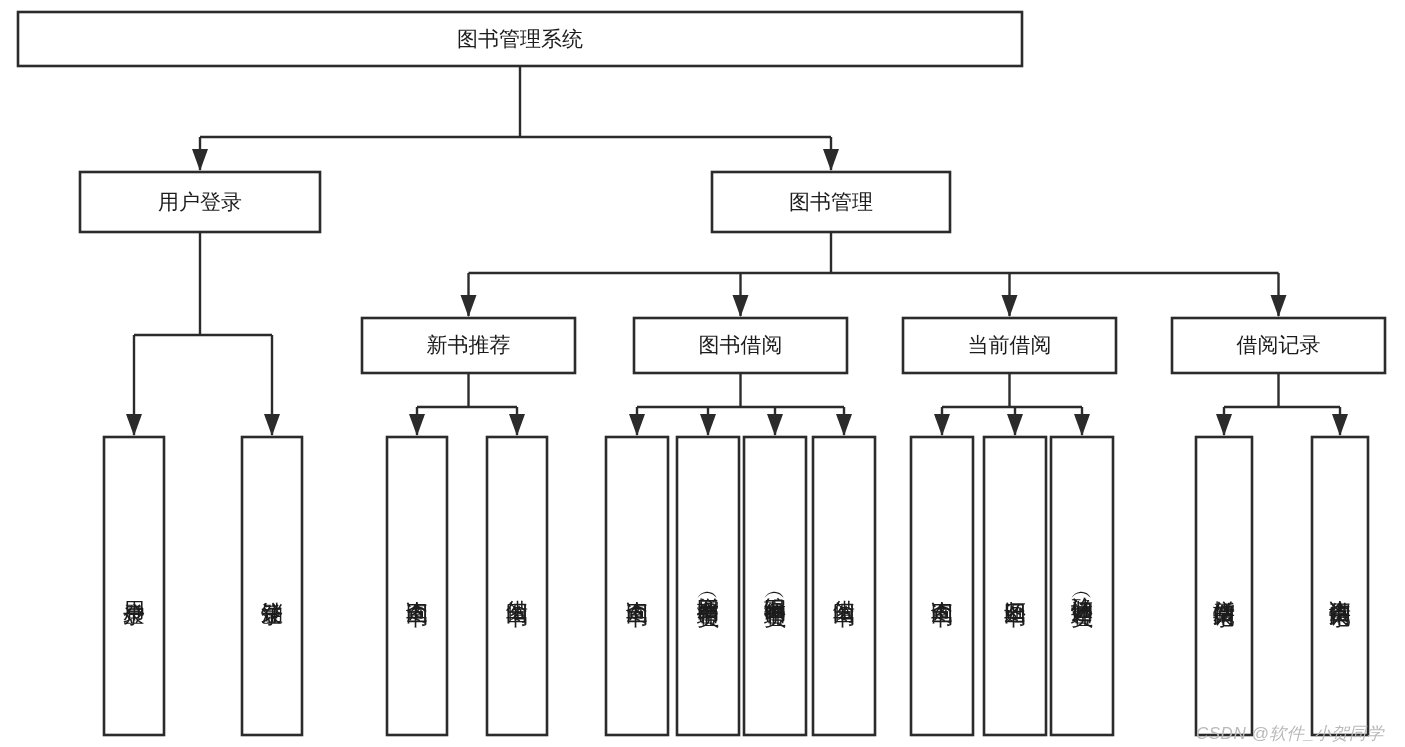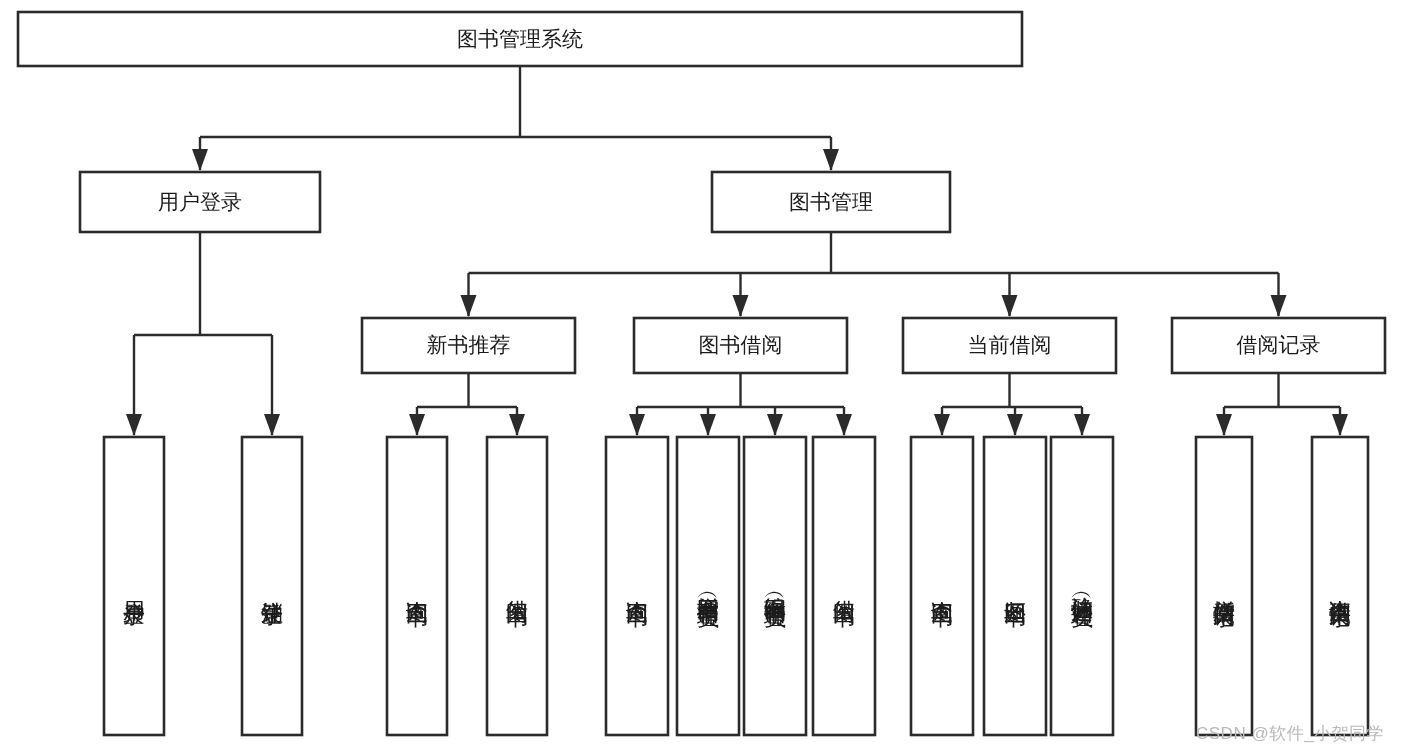--- a/index.html
+++ b/index.html
@@ -172,15 +172,15 @@
       <div class="vlabel" style="left: 679px; top: 447px; width: 58px; height: 278px; display: flex; align-items: center; justify-content: center;">新增图书（管理员）</div>
       <div class="vlabel" style="left: 746px; top: 447px; width: 58px; height: 278px; display: flex; align-items: center; justify-content: center;">编辑图书（管理员）</div>
       <div class="vlabel" style="left: 815px; top: 447px; width: 58px; height: 278px; display: flex; align-items: center; justify-content: center;">借阅图书</div>
       <div class="vlabel" style="left: 913px; top: 447px; width: 58px; height: 278px; display: flex; align-items: center; justify-content: center;">查询图书</div>
       <div class="vlabel" style="left: 986px; top: 447px; width: 58px; height: 278px; display: flex; align-items: center; justify-content: center;">归还图书</div>
       <div class="vlabel" style="left: 1053px; top: 447px; width: 58px; height: 278px; display: flex; align-items: center; justify-content: center;">确认归还（管理员）</div>
       <div class="vlabel" style="left: 1198px; top: 447px; width: 52px; height: 278px; display: flex; align-items: center; justify-content: center;">新增借阅记录</div>
       <div class="vlabel" style="left: 1314px; top: 447px; width: 52px; height: 278px; display: flex; align-items: center; justify-content: center;">查询借阅记录</div>
     </div>
 
-  <div class="watermark" style="left: 1196px; top: 722px;">CSDN @软件_小贺同学</div>
+  <div class="watermark" style="left: 1196px; top: 722px; font-style: italic;">CSDN @软件_小贺同学</div>
 
 </div>
 
 </body></html>

